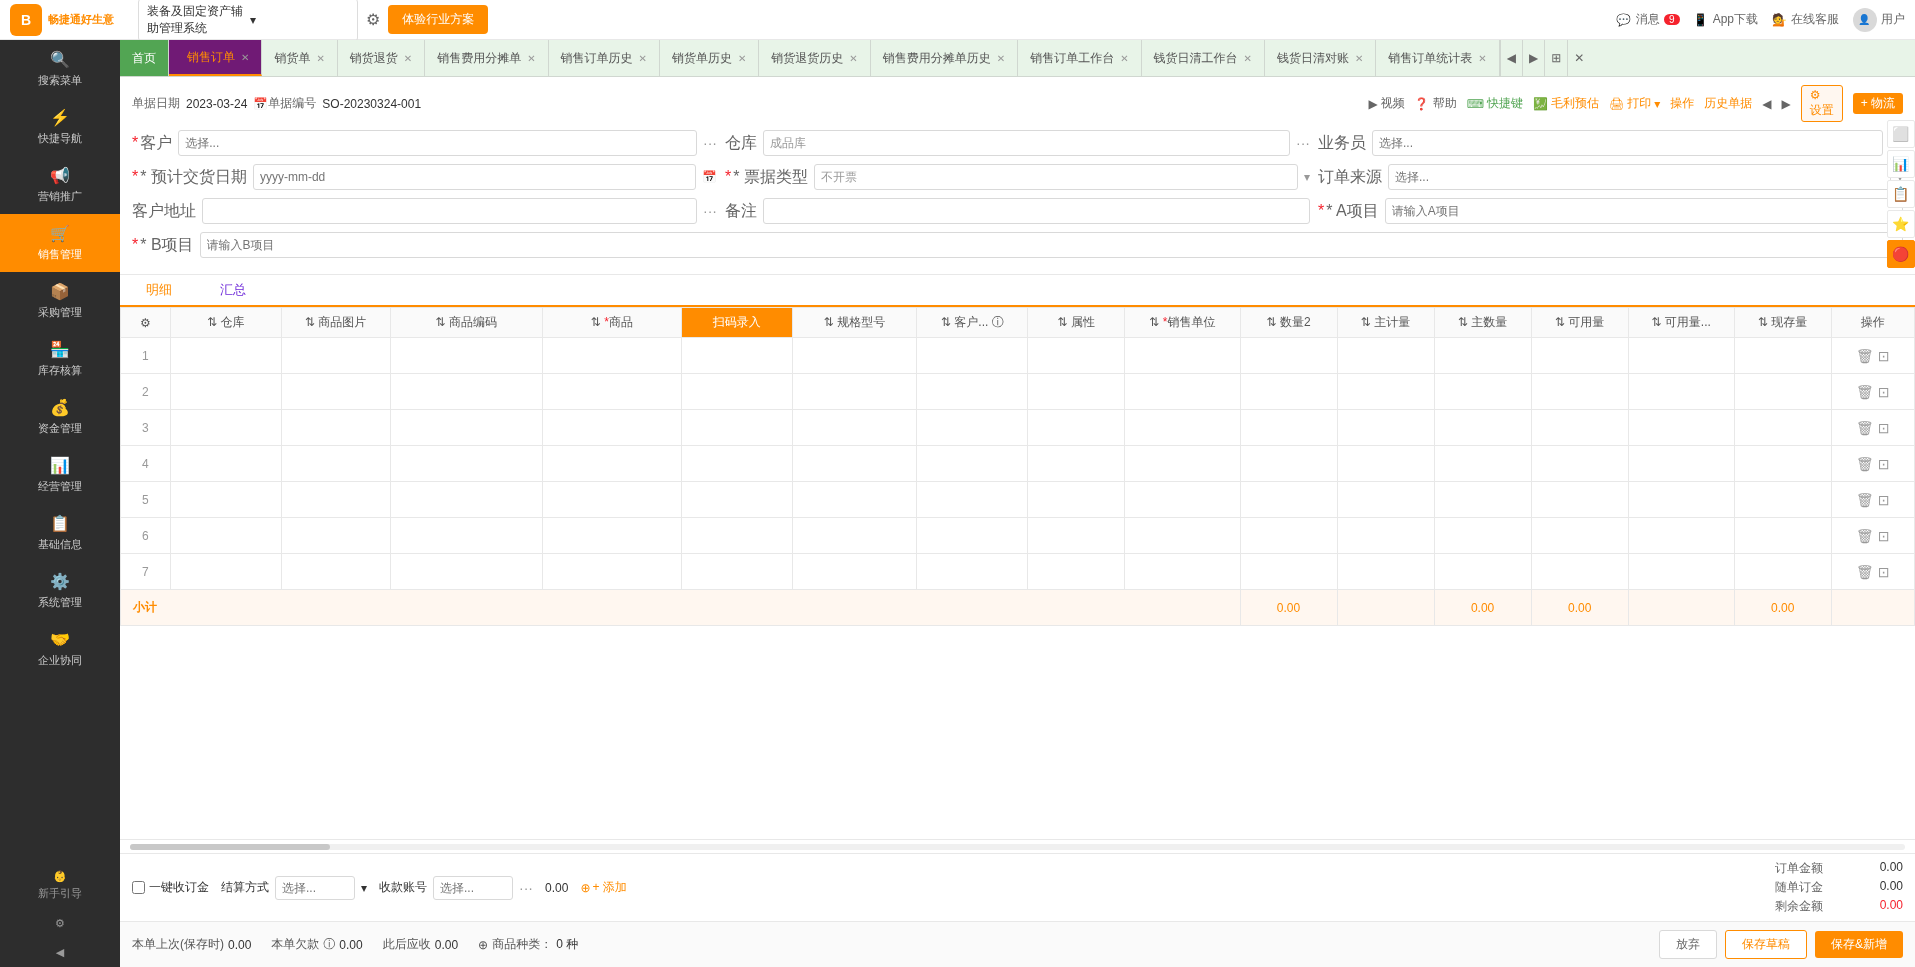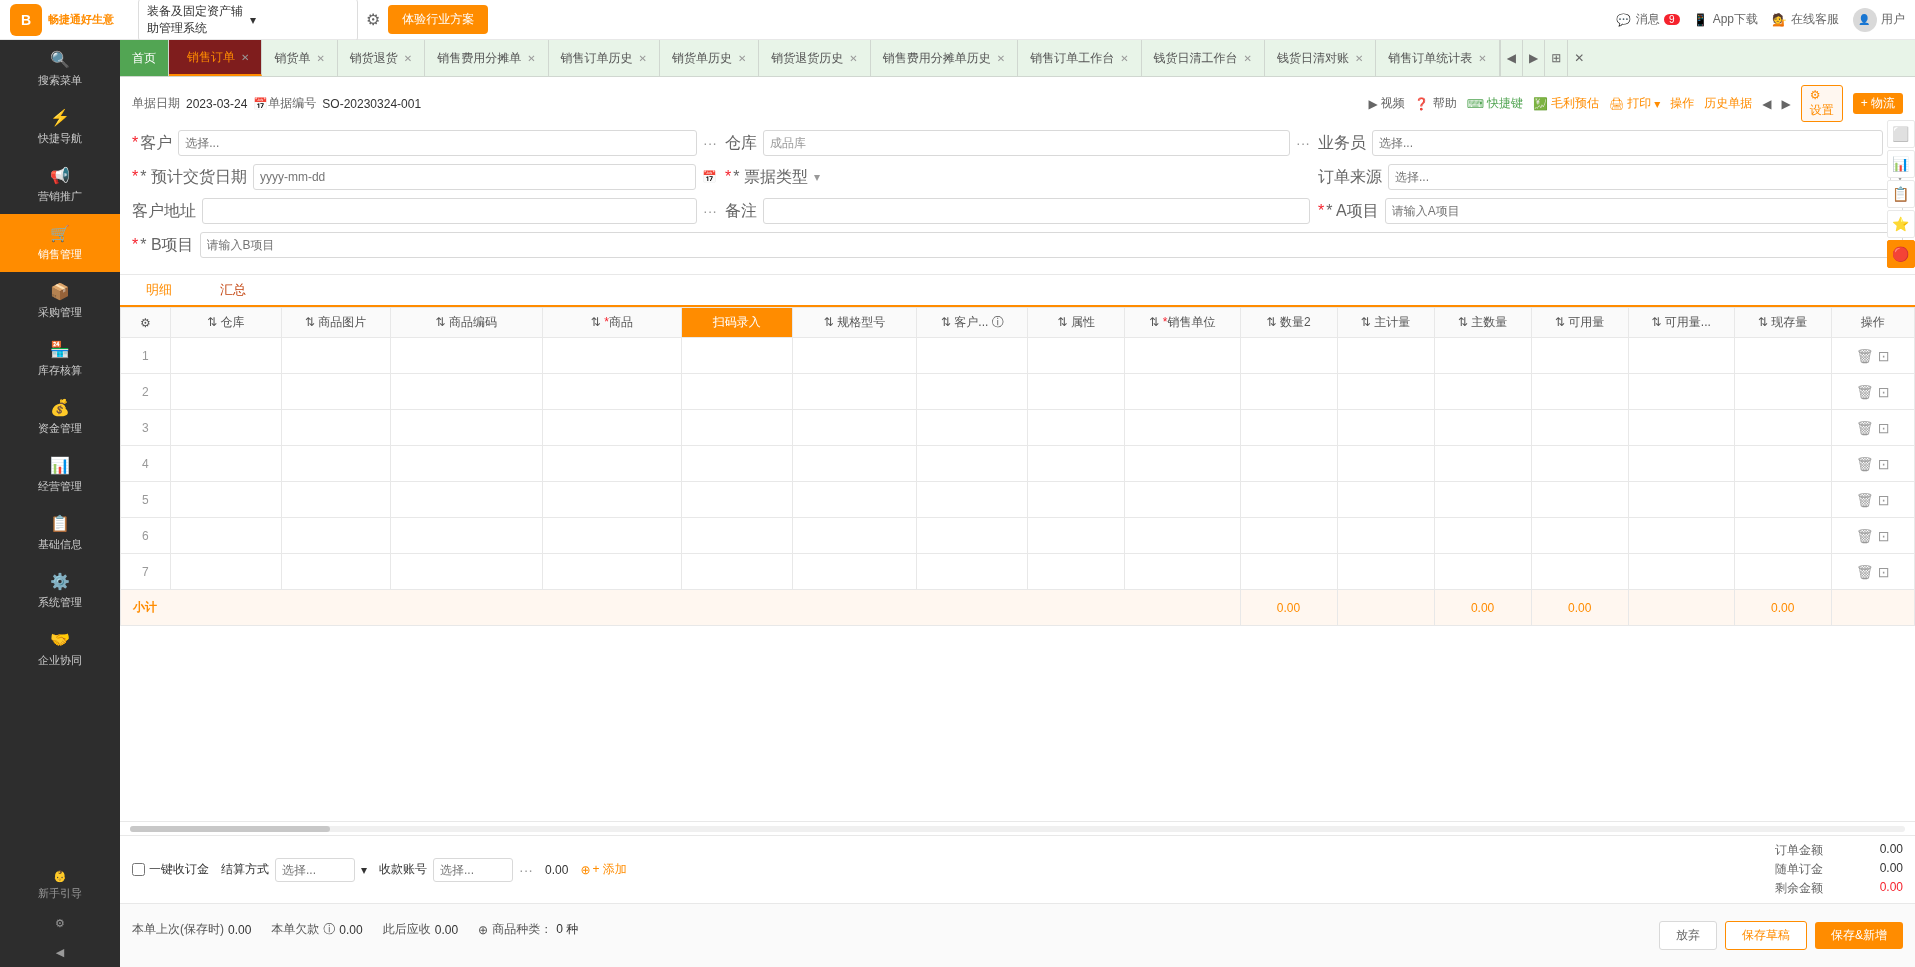--- a/index.html
+++ b/index.html
@@ -28,21 +28,21 @@
     .sidebar-item .icon { font-size: 16px; }
     .sidebar-bottom { margin-top: auto; }
     .sidebar-bottom-item { display: flex; flex-direction: column; align-items: center; padding: 8px 6px; cursor: pointer; gap: 3px; font-size: 11px; color: #999; }
 
     
     .main-content { flex: 1; display: flex; flex-direction: column; overflow: hidden; background: #f0f2f5; }
     
     
     .tab-bar { display: flex; align-items: center; background: #e8f4e8; border-bottom: 1px solid #d0d7d0; min-height: 36px; overflow: hidden; }
     .tab { display: flex; align-items: center; padding: 0 12px; height: 36px; cursor: pointer; white-space: nowrap; border-right: 1px solid #d0d7d0; font-size: 12px; color: #555; gap: 4px; }
-    .tab.active { background: #7f1d1d; color: #ff8c00; border-bottom: 2px solid #ff8c00; padding-left: 18px; }
+    .tab.active { background: #701a75; color: #ff8c00; border-bottom: 2px solid #ff8c00; padding-left: 18px; }
     .tab .close-x { font-size: 10px; color: #999; margin-left: 2px; }
     .tab-nav-btn { padding: 0 6px; cursor: pointer; height: 36px; display: flex; align-items: center; color: #666; border-left: 1px solid #d0d7d0; }
 
     
     .form-area { background: white; padding: 8px 12px; border-bottom: 1px solid #e8e8e8; }
     .form-header { display: flex; align-items: center; gap: 0; margin-bottom: 8px; }
     .form-header-item { display: flex; align-items: center; gap: 6px; font-size: 12px; }
     .form-header-label { color: #666; }
     .form-header-value { color: #333; font-weight: 500; }
     .form-header-actions { margin-left: auto; display: flex; align-items: center; gap: 10px; font-size: 12px; color: #666; }
@@ -53,21 +53,21 @@
     .form-row { display: flex; align-items: center; gap: 8px; margin-bottom: 8px; flex-wrap: wrap; }
     .form-field { display: flex; align-items: center; gap: 6px; flex: 1; min-width: 200px; }
     .form-field label { color: #666; white-space: nowrap; font-size: 16px; }
     .form-field label.required::before { content: '*'; color: #f5222d; margin-right: 2px; }
     .form-input { border: 1px solid #d9d9d9; border-radius: 3px; padding: 3px 6px; font-size: 12px; color: #999; height: 26px; flex: 1; min-width: 80px; }
     .form-input-wide { flex: 2; }
     .dots-btn { color: #999; cursor: pointer; font-size: 14px; }
     
     
     .detail-tabs { display: flex; border-bottom: 2px solid #ff8c00; margin: 0; padding: 0 12px; background: white; gap: 20px; }
-    .detail-tab { padding: 6px 14px; cursor: pointer; font-size: 13px; color: #c2410c; }
+    .detail-tab { padding: 6px 14px; cursor: pointer; font-size: 13px; color: #6d28d9; }
     .detail-tab.active { color: #ff8c00; border-bottom: 2px solid #ff8c00; margin-bottom: -2px; font-weight: 500; }
 
     
     .table-container { flex: 1; overflow: auto; background: white; }
     .data-table { width: 100%; border-collapse: collapse; font-size: 12px; }
     .data-table th { background: #fafafa; border: 1px solid #e8e8e8; padding: 6px 8px; text-align: center; font-weight: normal; color: #555; white-space: nowrap; position: sticky; top: 0; z-index: 2; }
     .data-table td { border: 1px solid #e8e8e8; padding: 4px 6px; text-align: center; color: #333; height: 36px; }
     .row-num { color: #999; }
     .th-sort { cursor: pointer; }
     .col-icon { width: 36px; }
@@ -110,21 +110,21 @@
     .add-btn { color: #ff8c00; cursor: pointer; font-size: 12px; display: flex; align-items: center; gap: 2px; }
 
     
     .order-summary { margin-left: auto; display: flex; flex-direction: column; gap: 2px; text-align: right; font-size: 12px; }
     .order-summary-row { display: flex; justify-content: flex-end; align-items: flex-start; gap: 20px; }
     .order-summary-label { color: #666; }
     .order-summary-value { color: #333; min-width: 60px; text-align: right; }
     .order-summary-value.highlight { color: #f5222d; }
 
     
-    .footer { background: #fafafa; border-top: 1px solid #e8e8e8; padding: 17px 12px; display: flex; align-items: flex-start; gap: 20px; }
+    .footer { background: #fafafa; border-top: 1px solid #e8e8e8; padding: 8px 12px; display: flex; align-items: center; gap: 20px; }
     .footer-stat { display: flex; align-items: center; gap: 4px; font-size: 12px; color: #555; }
     .footer-stat-value { color: #333; font-weight: 500; }
     .footer-actions { margin-left: auto; display: flex; gap: 8px; align-items: center; }
     .btn-discard { border: 1px solid #d9d9d9; background: white; color: #666; border-radius: 3px; padding: 5px 16px; cursor: pointer; font-size: 12px; }
     .btn-save-draft { border: 1px solid #ff8c00; background: white; color: #ff8c00; border-radius: 3px; padding: 5px 16px; cursor: pointer; font-size: 12px; }
     .btn-save-new { background: #ff8c00; color: white; border: none; border-radius: 3px; padding: 5px 16px; cursor: pointer; font-size: 12px; }
 
     
     .right-tools { position: fixed; right: 0; top: 120px; display: flex; flex-direction: column; gap: 2px; z-index: 100; }
     .right-tool-btn { width: 28px; height: 28px; background: white; border: 1px solid #e8e8e8; display: flex; align-items: center; justify-content: center; cursor: pointer; font-size: 14px; color: #666; border-radius: 2px; }
@@ -358,20 +358,21 @@
       </div>
 
       <div class="form-row">
         <div class="form-field">
           <label class="required">* 预计交货日期</label>
           <input class="form-input form-input-wide" type="text" placeholder="yyyy-mm-dd" style="">
           <span style="cursor:pointer;color:#999;">📅</span>
         </div>
         <div class="form-field">
           <label class="required">* 票据类型</label>
+          <input class="form-input" type="text" value="不开票" style="">
           <span style="cursor:pointer;color:#999;">▾</span>
         </div>
         <div class="form-field">
           <label>订单来源</label>
           <input class="form-input form-input-wide" type="text" placeholder="选择..." style="">
           <span style="cursor:pointer;color:#999;">▾</span>
         </div>
       </div>
 
       <div class="form-row">

